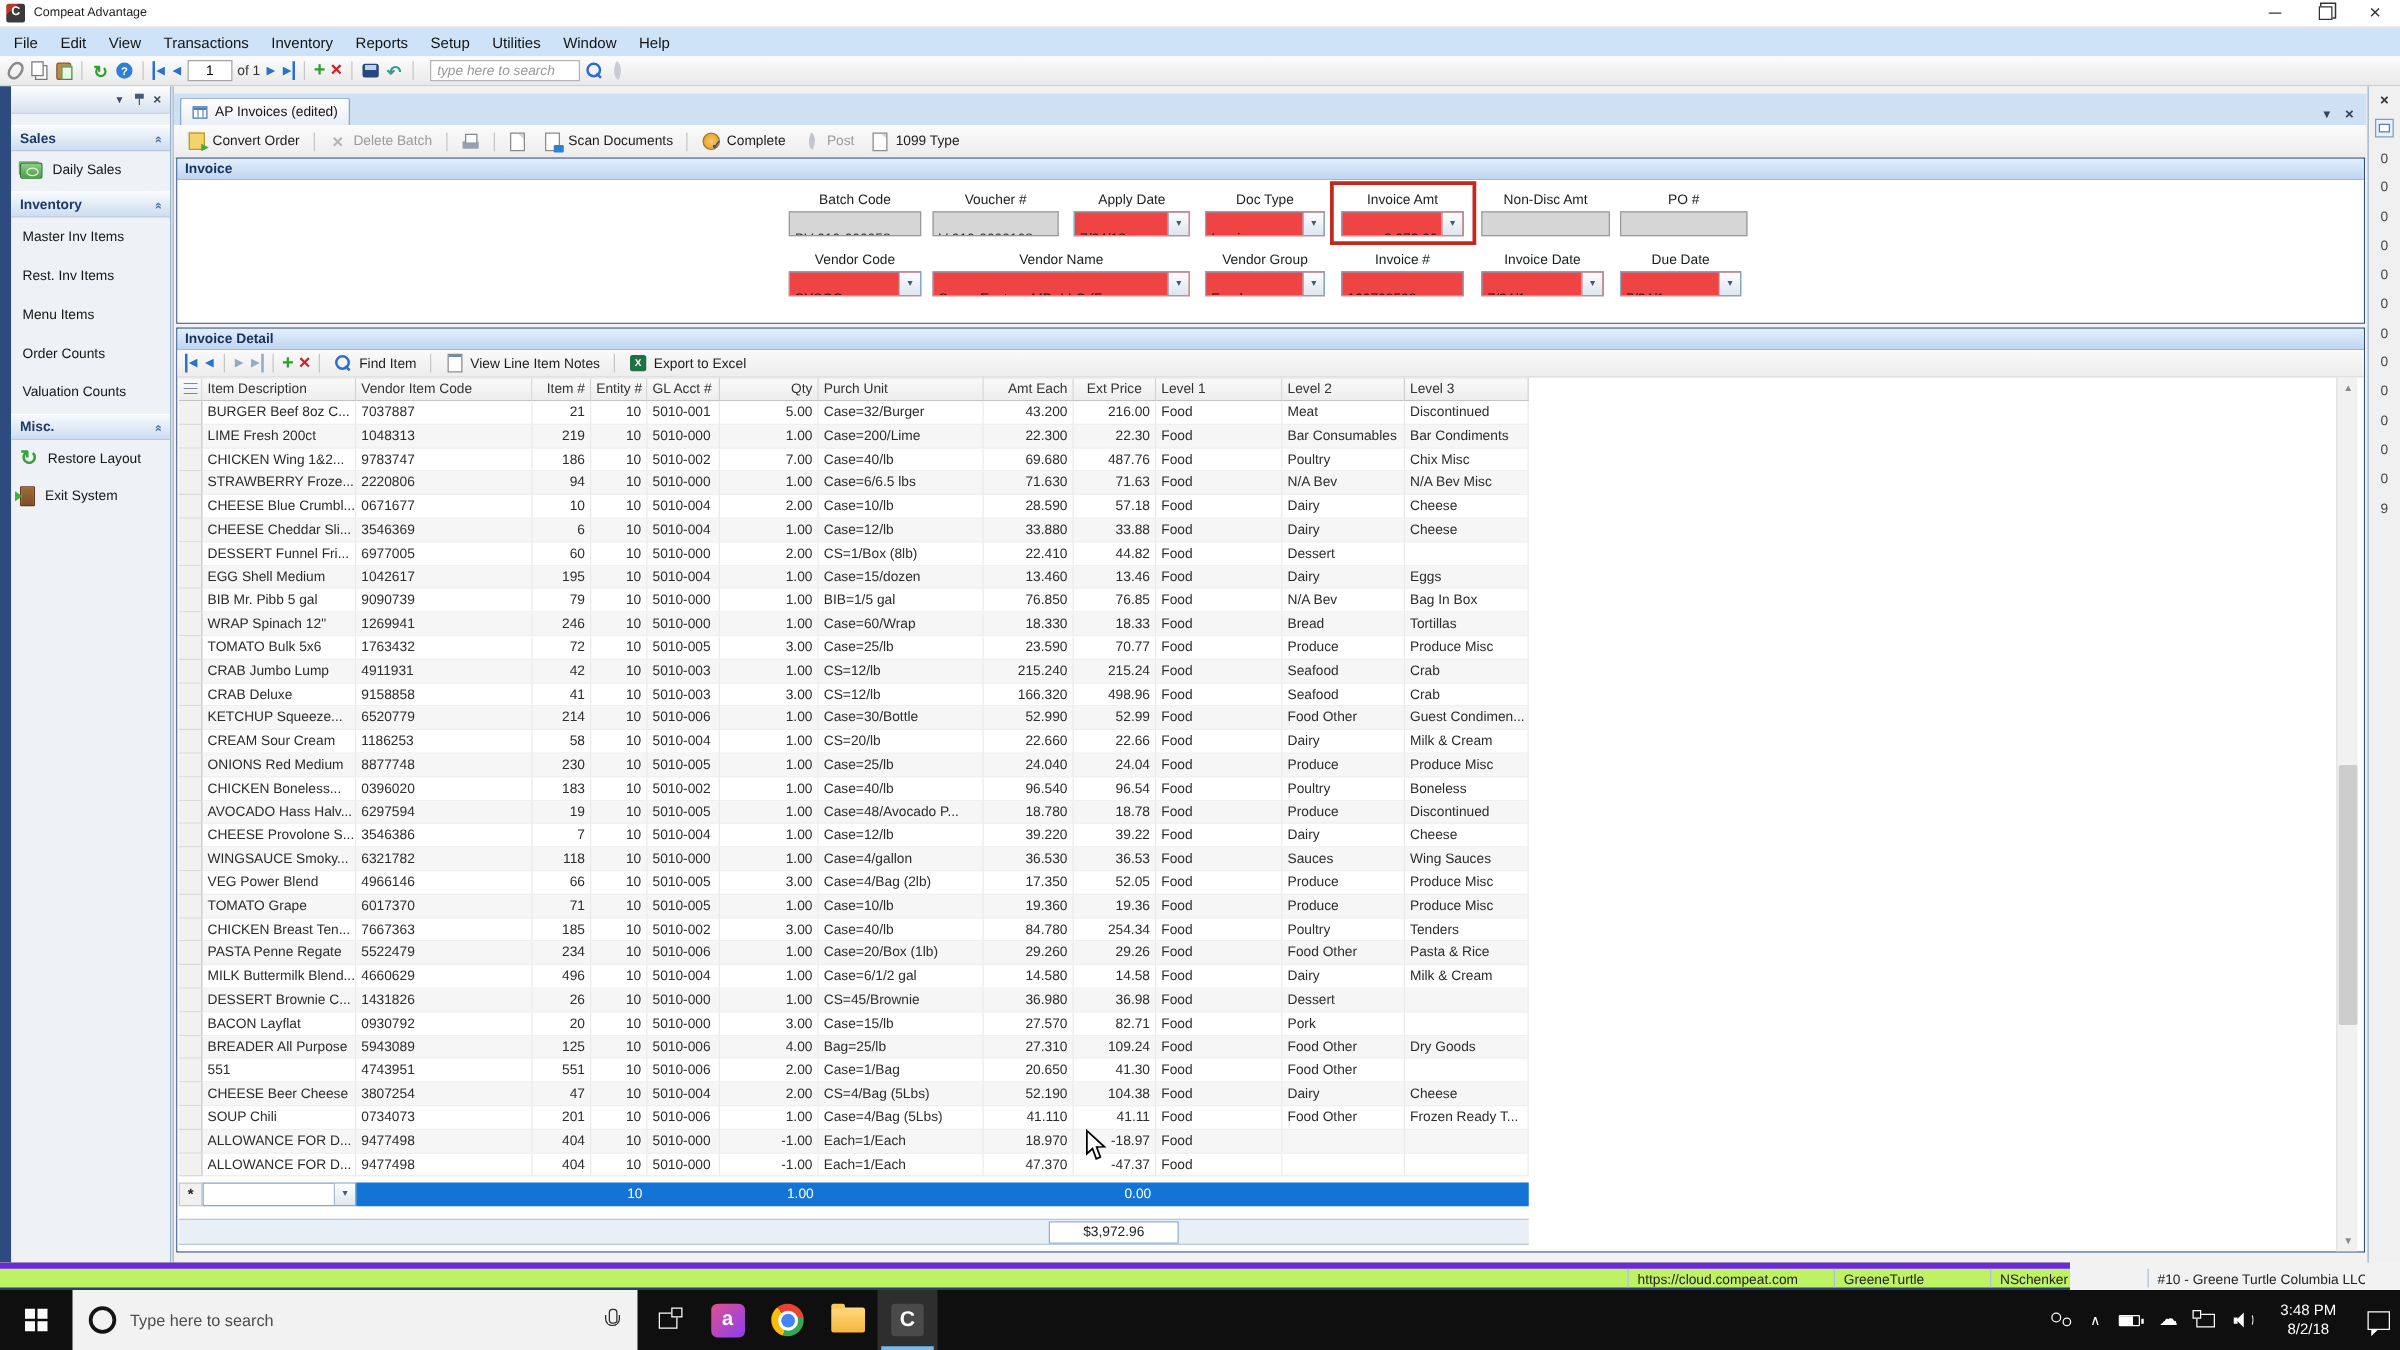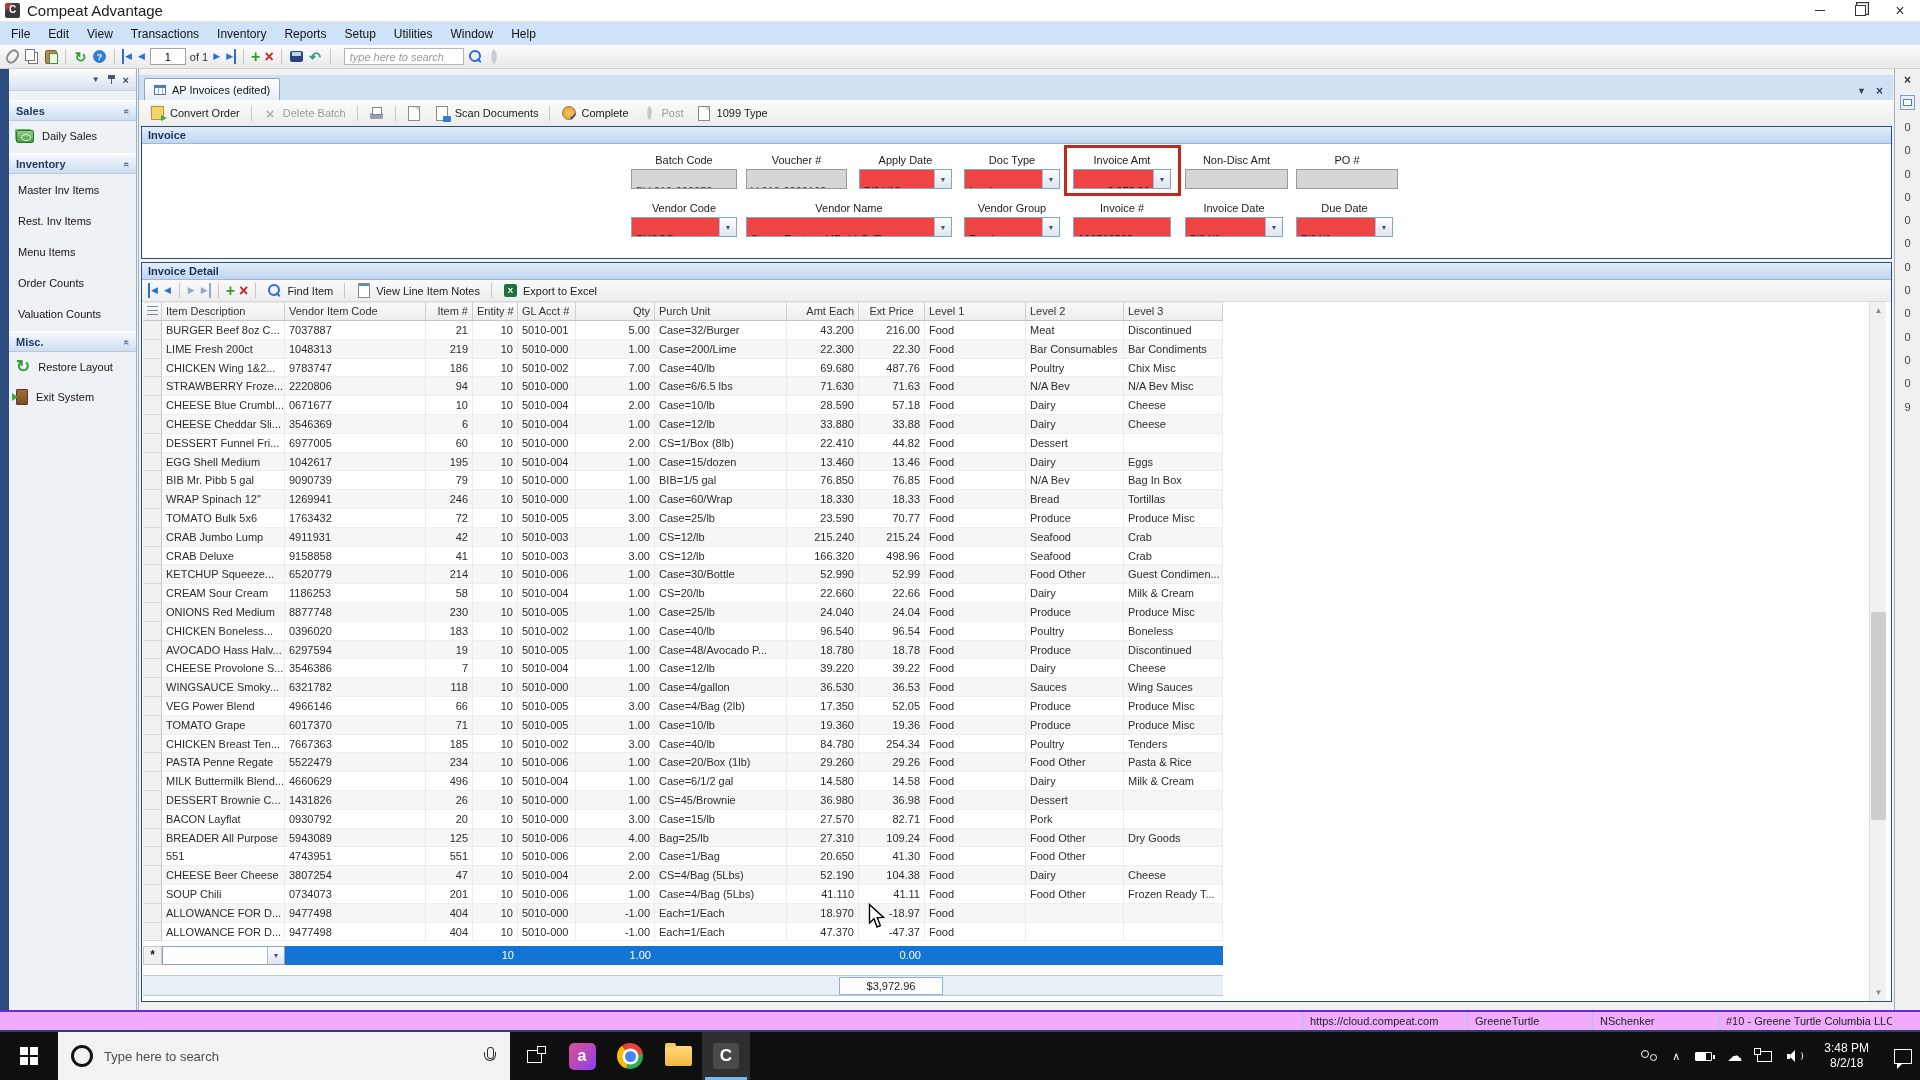--- a/index.html
+++ b/index.html
@@ -4,21 +4,21 @@
 <style>
   * { margin:0; padding:0; box-sizing:border-box; }
   html,body { width:1920px; height:1080px; overflow:hidden; }
   body { font-family:"Liberation Sans", sans-serif; }
   .screen { position:relative; width:1920px; height:1080px; background:#f2f2f2; overflow:hidden; }
 
   
   .titlebar { position:absolute; left:0; top:0; width:100%; height:22px; background:#ffffff; display:flex; align-items:center; border-bottom:1px solid #e6e6e6; }
   .app-logo { width:15px; height:15px; margin:0 7px 0 5px; background:linear-gradient(135deg,#b23a2e 0 30%,#3a3a3a 30%); border-radius:2px; position:relative; flex:none; }
   .app-logo::after { content:"C"; position:absolute; left:4px; top:1px; color:#fff; font-size:10px; font-weight:bold; }
-  .title-text { font-size:15px; color:#1c1c1c; }
+  .title-text { font-size:10px; color:#1c1c1c; }
   .win-controls { margin-left:auto; display:flex; height:100%; }
   .win-btn { width:40px; height:100%; display:flex; align-items:center; justify-content:center; color:#333; font-size:11px; }
   .wb-min::before { content:""; width:10px; height:1.5px; background:#333; }
   .wb-max::before { content:""; width:9px; height:9px; border:1.2px solid #333; background:#fff; box-shadow:2px -2px 0 -0.2px #fff, 2px -2px 0 1px #333; }
   .wb-close::before { content:"×"; font-size:16px; line-height:10px; }
 
   
   .menubar { position:absolute; left:0; top:22px; width:100%; height:23px; background:#cfe3f8; display:flex; align-items:center; font-size:12px; color:#141414; padding-left:2px; }
   .menu-item { padding:0 9px; height:100%; display:flex; align-items:center; }
 
@@ -170,21 +170,21 @@
   .vs-thumb { position:absolute; left:1px; top:310px; width:15px; height:208px; background:#cdcdcd; border-radius:2px; }
 
   
   .right-strip { position:absolute; left:1894px; top:69px; width:26px; height:941px; background:#f0f0f0; border-left:1px solid #9ab0c9; }
   .rs-x { text-align:center; font-size:12px; font-weight:bold; color:#333; padding-top:4px; }
   .rs-btn { width:15px; height:15px; margin:8px auto 6px; border:1px solid #7aa0c9; background:#e8f1fa; display:flex; align-items:center; justify-content:center; }
   .rs-btn::before { content:""; width:7px; height:5px; border:1px solid #5a7ba6; background:#fff; }
   .rs-digit { text-align:center; font-size:11px; color:#444; height:23.3px; line-height:23.3px; }
 
   
-  .statusbar { position:absolute; left:0; top:1010px; width:1920px; height:22px; background:#f0abfc; border-top:2px solid #6d28d9; border-bottom:2px solid #24416f; font-size:11px; color:#222; }
+  .statusbar { position:absolute; left:0; top:1010px; width:1656px; height:22px; background:#bef264; border-top:5px solid #6d28d9; border-bottom:2px solid #24416f; font-size:11px; color:#222; }
   .sseg { position:absolute; top:0; height:100%; border-left:1px solid #b0c2d6; padding-left:7px; line-height:19px; white-space:nowrap; overflow:hidden; }
   .sseg-0{left:1302px;width:165px} .sseg-1{left:1467px;width:125px} .sseg-2{left:1592px;width:126px} .sseg-3{left:1718px;width:174px}
 
   
   .taskbar { position:absolute; left:0; top:1032px; width:1920px; height:48px; background:#0f0f0f; display:flex; align-items:center; }
   .tb-start { width:58px; height:48px; display:flex; align-items:center; justify-content:center; flex:none; }
   .win-logo { display:grid; grid-template-columns:8px 8px; grid-template-rows:8px 8px; gap:1.5px; }
   .win-logo span { background:#fff; }
   .tb-searchbar { width:452px; height:48px; background:#f2f2f2; display:flex; align-items:center; gap:11px; padding-left:13px; flex:none; }
   .cortana-ring { width:22px; height:22px; border:3px solid #141414; border-radius:50%; flex:none; }

